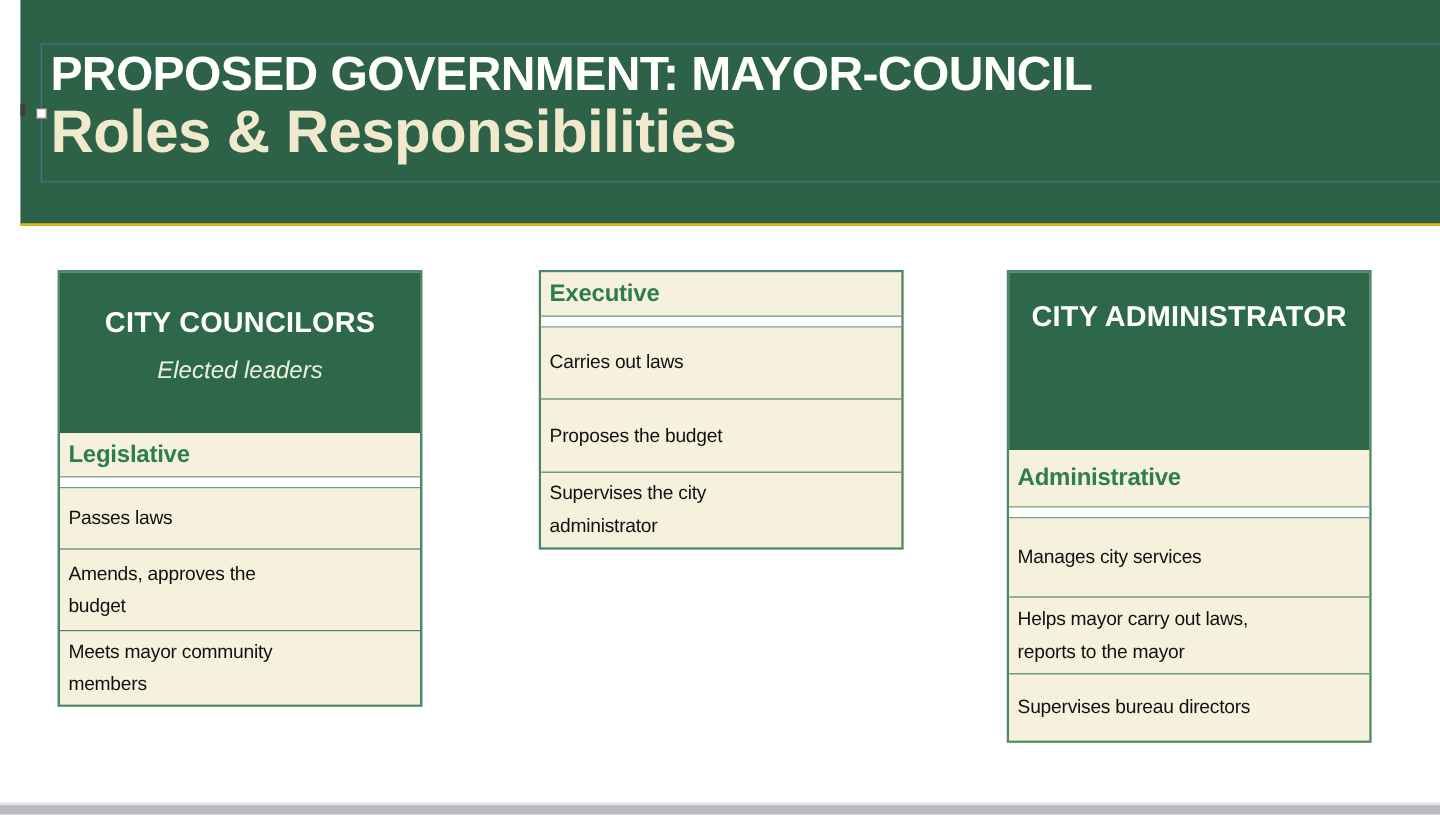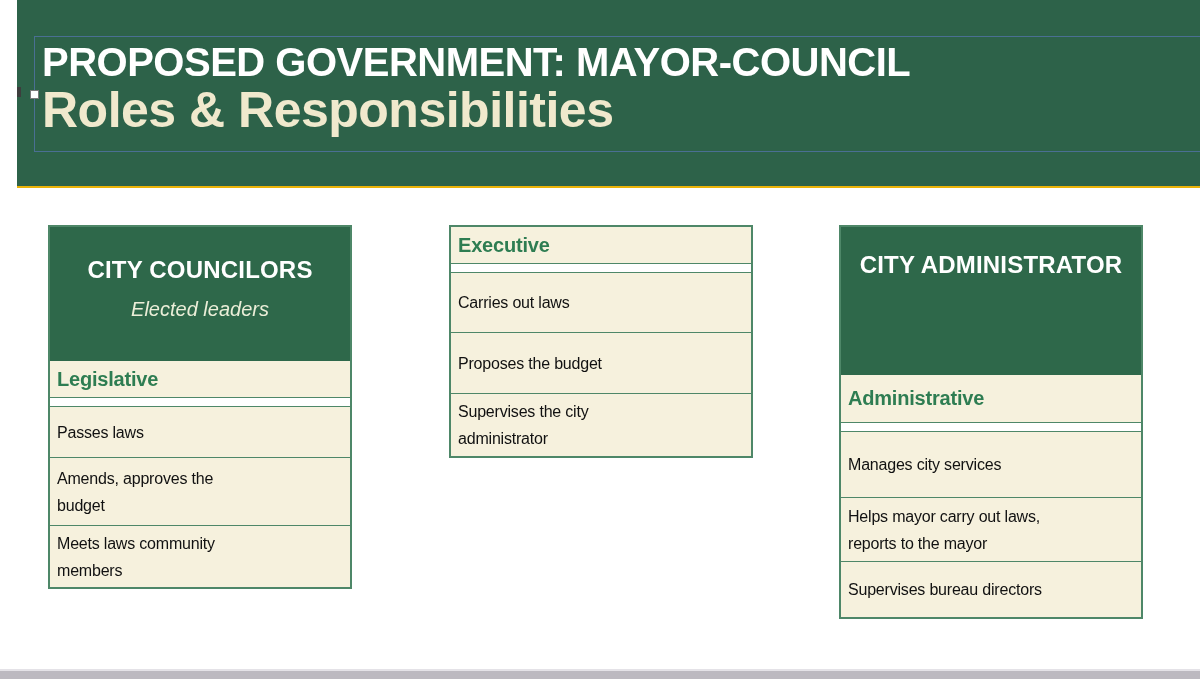--- a/index.html
+++ b/index.html
@@ -105,21 +105,21 @@
     <div class="card-title">CITY COUNCILORS</div>
     <div class="card-sub">Elected leaders</div>
   </div>
   <div class="cat-row">
     <span>Legislative</span>
   </div>
   <div class="gap-row"></div>
   <div class="body-row r1">Passes laws</div>
   <div class="body-row r2">Amends, approves the
 budget</div>
-  <div class="body-row r3">Meets laws community
+  <div class="body-row r3">Meets mayor community
 members</div>
 </div>
 
 <div class="card c2">
   <div class="cat-row">
     <span>Executive</span>
   </div>
   <div class="gap-row"></div>
   <div class="body-row r1">Carries out laws</div>
   <div class="body-row r2">Proposes the budget</div>

